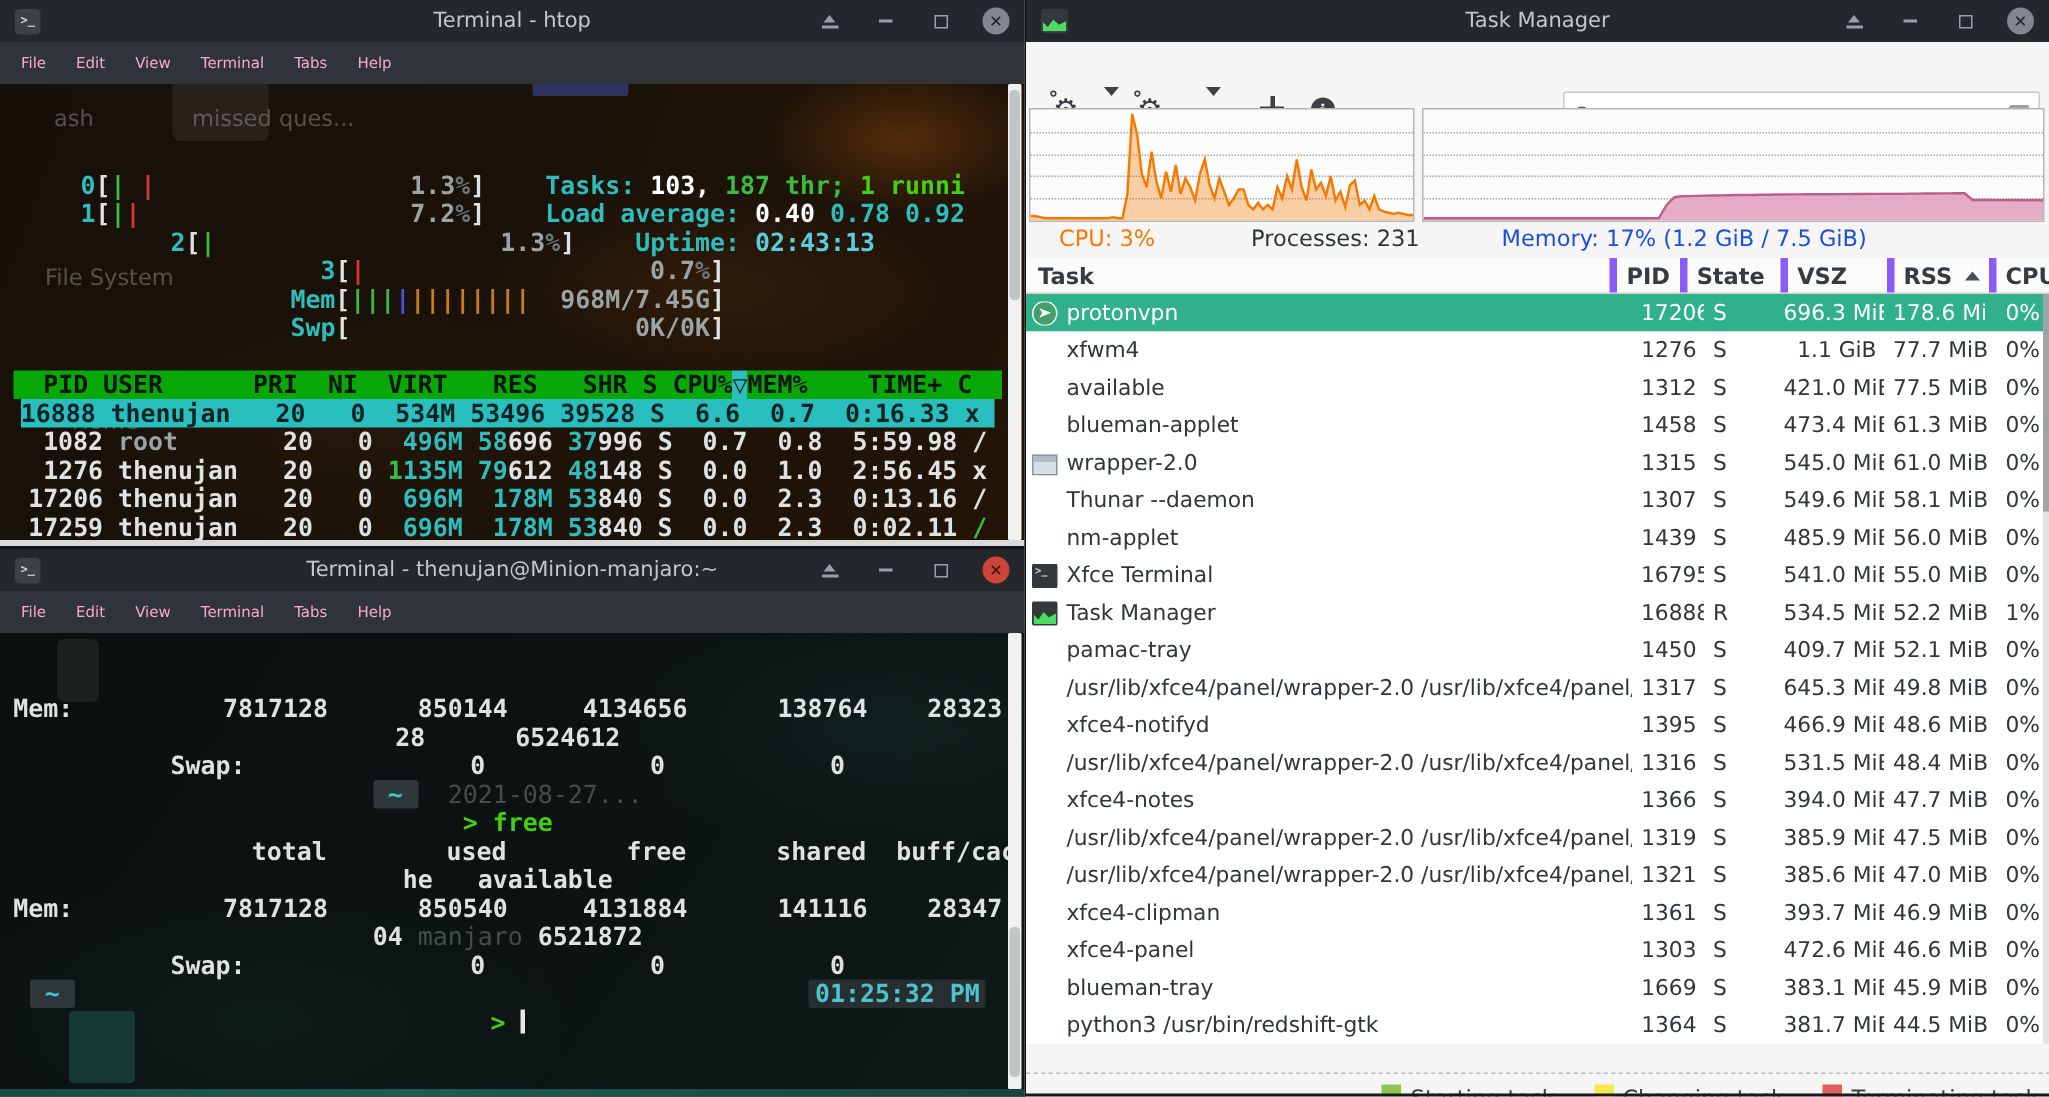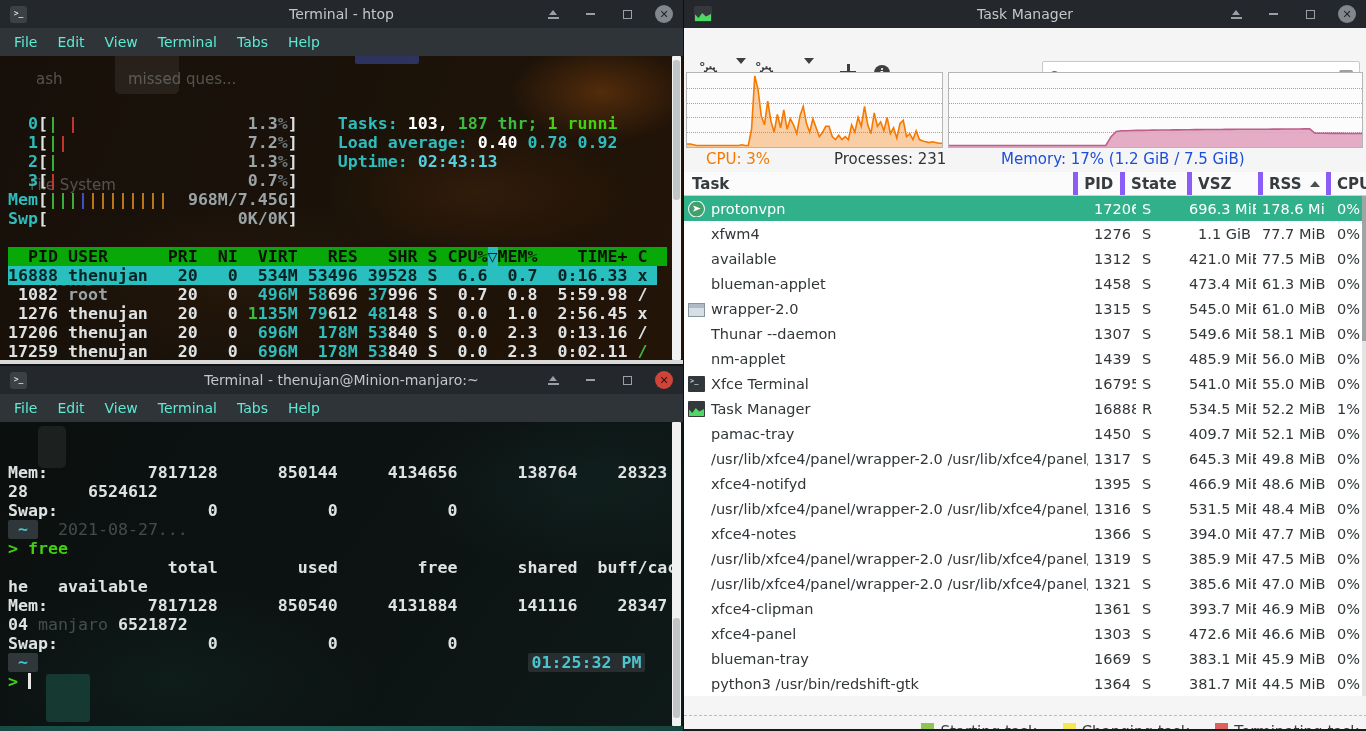--- a/index.html
+++ b/index.html
@@ -27,21 +27,21 @@
   .ic-shade { width:11px; height:9px; position:relative; }
   .ic-shade::before { content:""; position:absolute; left:1px; top:0; border-left:4.5px solid transparent;
                       border-right:4.5px solid transparent; border-bottom:5px solid #9aa0a5; }
   .ic-shade::after { content:""; position:absolute; left:0; bottom:0; width:11px; height:2px; background:#9aa0a5; }
   .ic-min { width:9px; height:2px; background:#9aa0a5; }
   .ic-max { width:9px; height:9px; border:1.5px solid #9aa0a5; }
   .ic-close { width:18px; height:18px; border-radius:50%; background:#81878c; color:#23272b;
               font-size:11px; font-weight:bold; display:flex; align-items:center; justify-content:center; }
   .ic-close.red { background:#ce4438; color:#3a0f0c; }
   .menubar { height:28px; background:#2f3438; display:flex; align-items:center; padding:0 4px; }
-  .menu-item { color:#5eead4; font-size:14px; padding:0 10px; }
+  .menu-item { color:#f9a8d4; font-size:10px; padding:0 10px; }
 
   
   .term-window { position:absolute; left:0; width:683px; }
   #win-htop { top:0; height:364px; }
   #win-shell { top:366px; height:360px; }
   .term-body { position:relative; overflow:hidden; }
   #win-htop .term-body { height:304px;
      background:
        radial-gradient(130px 70px at 88% 12%, rgba(200,100,20,.30), transparent 70%),
        radial-gradient(220px 90px at 70% 45%, rgba(150,75,18,.16), transparent 70%),
@@ -54,21 +54,21 @@
        linear-gradient(125deg, #0b100f 0%, #0c1312 55%, #0e1a18 100%); }
   .bottom-strip { position:absolute; left:0; bottom:0; width:100%; height:4px; background:#d9d9d9; }
   .wall-strip { position:absolute; left:0; top:726px; width:683px; height:5px;
                 background:linear-gradient(90deg,#194b45,#1d5c55 40%,#17433e); }
 
   .tlines { position:absolute; left:8px; top:0; right:14px;
             font-family:"DejaVu Sans Mono",monospace; font-weight:bold;
             font-size:16.6px; line-height:19px; white-space:pre; }
   #win-htop .tlines { top:20px; }
   #win-shell .tlines { top:3px; }
-  .tline { height:19px; position:relative; }
+  .tline { height:19px; position:relative;text-align:center; }
 
   
   .t-w { color:#dfe2e3; } .t-W { color:#ffffff; }
   .t-c { color:#2fbcbc; } .t-cb { color:#58cfe0; }
   .t-g { color:#3cbc3c; } .t-G { color:#42d011; }
   .t-r { color:#cc3a32; } .t-b { color:#4653d4; } .t-o { color:#c87e1b; }
   .t-d { color:#9aa3a6; } .t-dd { color:#6e787c; }
   .t-hd { background:#09a809; color:#0b1408; }
   .t-hs { background:#2abfbf; color:#062222; }
   .t-sel { background:#2abfbf; color:#072323; }

